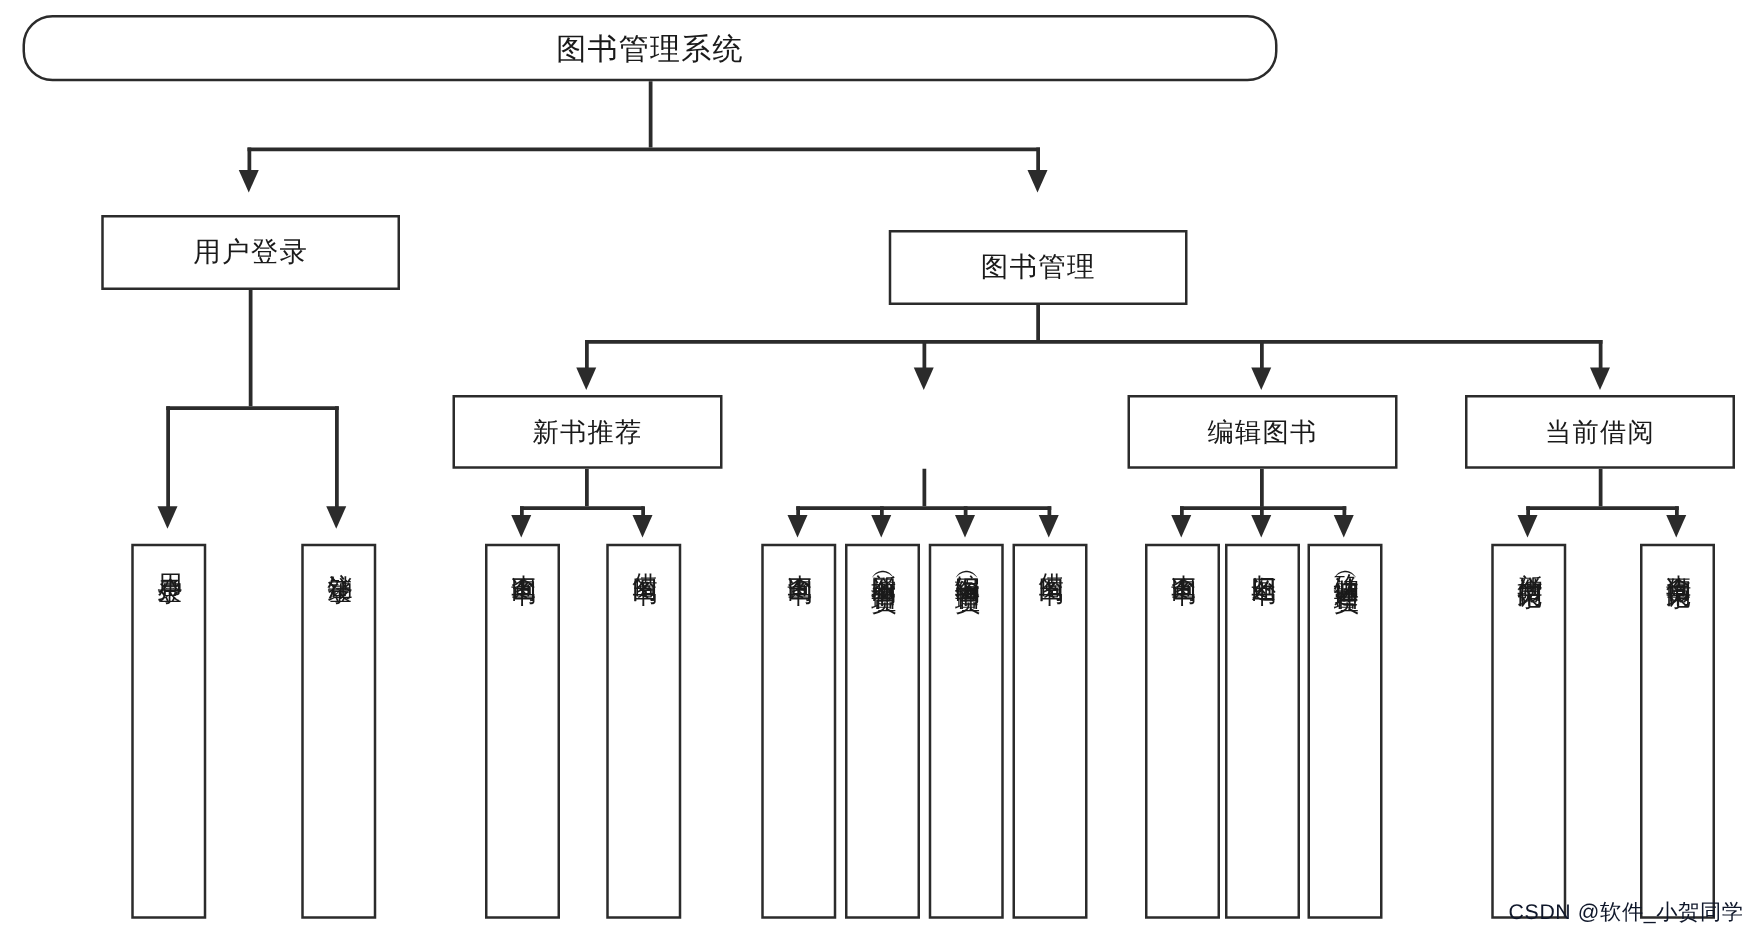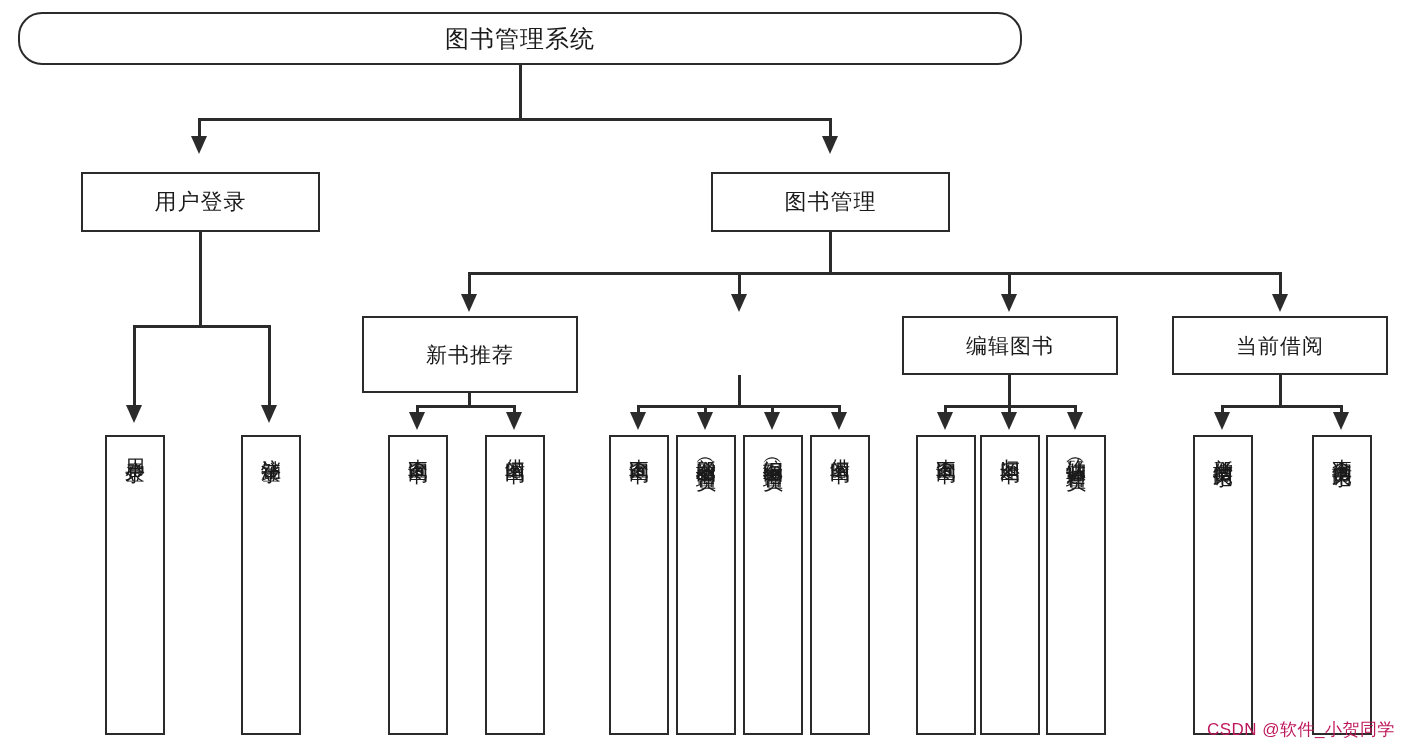--- a/index.html
+++ b/index.html
@@ -74,21 +74,21 @@
     border-right: 8px solid transparent;
     border-top: 18px solid #2b2b2b;
     z-index: 2;
   }
   
   #watermark {
     position: absolute;
     right: 10px;
     bottom: 6px;
     font-size: 17px;
-    color: #be185d;
+    color: #0f172a;
     letter-spacing: 0.5px;
     white-space: nowrap;
     z-index: 5;
   }
 </style>
 </head>
 <body>
 
 <div id="canvas">
 
@@ -102,21 +102,21 @@
 
   <div class="conn vline" style="left:198px; top:118px; width:3px; height:20px;"></div>
   <div class="arrow" style="left:191px; top:136px;"></div>
   <div class="conn vline" style="left:829px; top:118px; width:3px; height:20px;"></div>
   <div class="arrow" style="left:822px; top:136px;"></div>
 
   <div class="node level2" style="left:81px; top:172px; width:239px; height:60px;">
     <span class="htext">用户登录</span>
   </div>
 
-  <div class="node level2" style="left:711px; top:172px; width:239px; height:60px;">
+  <div class="node level2" style="left:711px; top:184px; width:239px; height:60px;">
     <span class="htext">图书管理</span>
   </div>
 
   <div class="conn vline" style="left:199px; top:232px; width:3px; height:93px;"></div>
   <div class="conn hline" style="left:133px; top:325px; width:138px; height:3px;"></div>
   <div class="conn vline" style="left:133px; top:325px; width:3px; height:82px;"></div>
   <div class="arrow" style="left:126px; top:405px;"></div>
   <div class="conn vline" style="left:268px; top:325px; width:3px; height:82px;"></div>
   <div class="arrow" style="left:261px; top:405px;"></div>
 
@@ -124,21 +124,21 @@
   <div class="conn hline" style="left:468px; top:272px; width:814px; height:3px;"></div>
   <div class="conn vline" style="left:468px; top:272px; width:3px; height:24px;"></div>
   <div class="arrow" style="left:461px; top:294px;"></div>
   <div class="conn vline" style="left:738px; top:272px; width:3px; height:24px;"></div>
   <div class="arrow" style="left:731px; top:294px;"></div>
   <div class="conn vline" style="left:1008px; top:272px; width:3px; height:24px;"></div>
   <div class="arrow" style="left:1001px; top:294px;"></div>
   <div class="conn vline" style="left:1279px; top:272px; width:3px; height:24px;"></div>
   <div class="arrow" style="left:1272px; top:294px;"></div>
 
-  <div class="node level3" style="left:362px; top:316px; width:216px; height:77px;font-family:Liberation Serif, serif;">
+  <div class="node level3" style="left:362px; top:316px; width:216px; height:59px;font-family:Liberation Serif, serif;">
     <span class="htext">新书推荐</span>
   </div>
   <div class="node level3" style="left:902px; top:316px; width:216px; height:59px;">
     <span class="htext">编辑图书</span>
   </div>
   <div class="node level3" style="left:1172px; top:316px; width:216px; height:59px;">
     <span class="htext">当前借阅</span>
   </div>
 
   <div class="conn vline" style="left:468px; top:375px; width:3px; height:30px;"></div>

